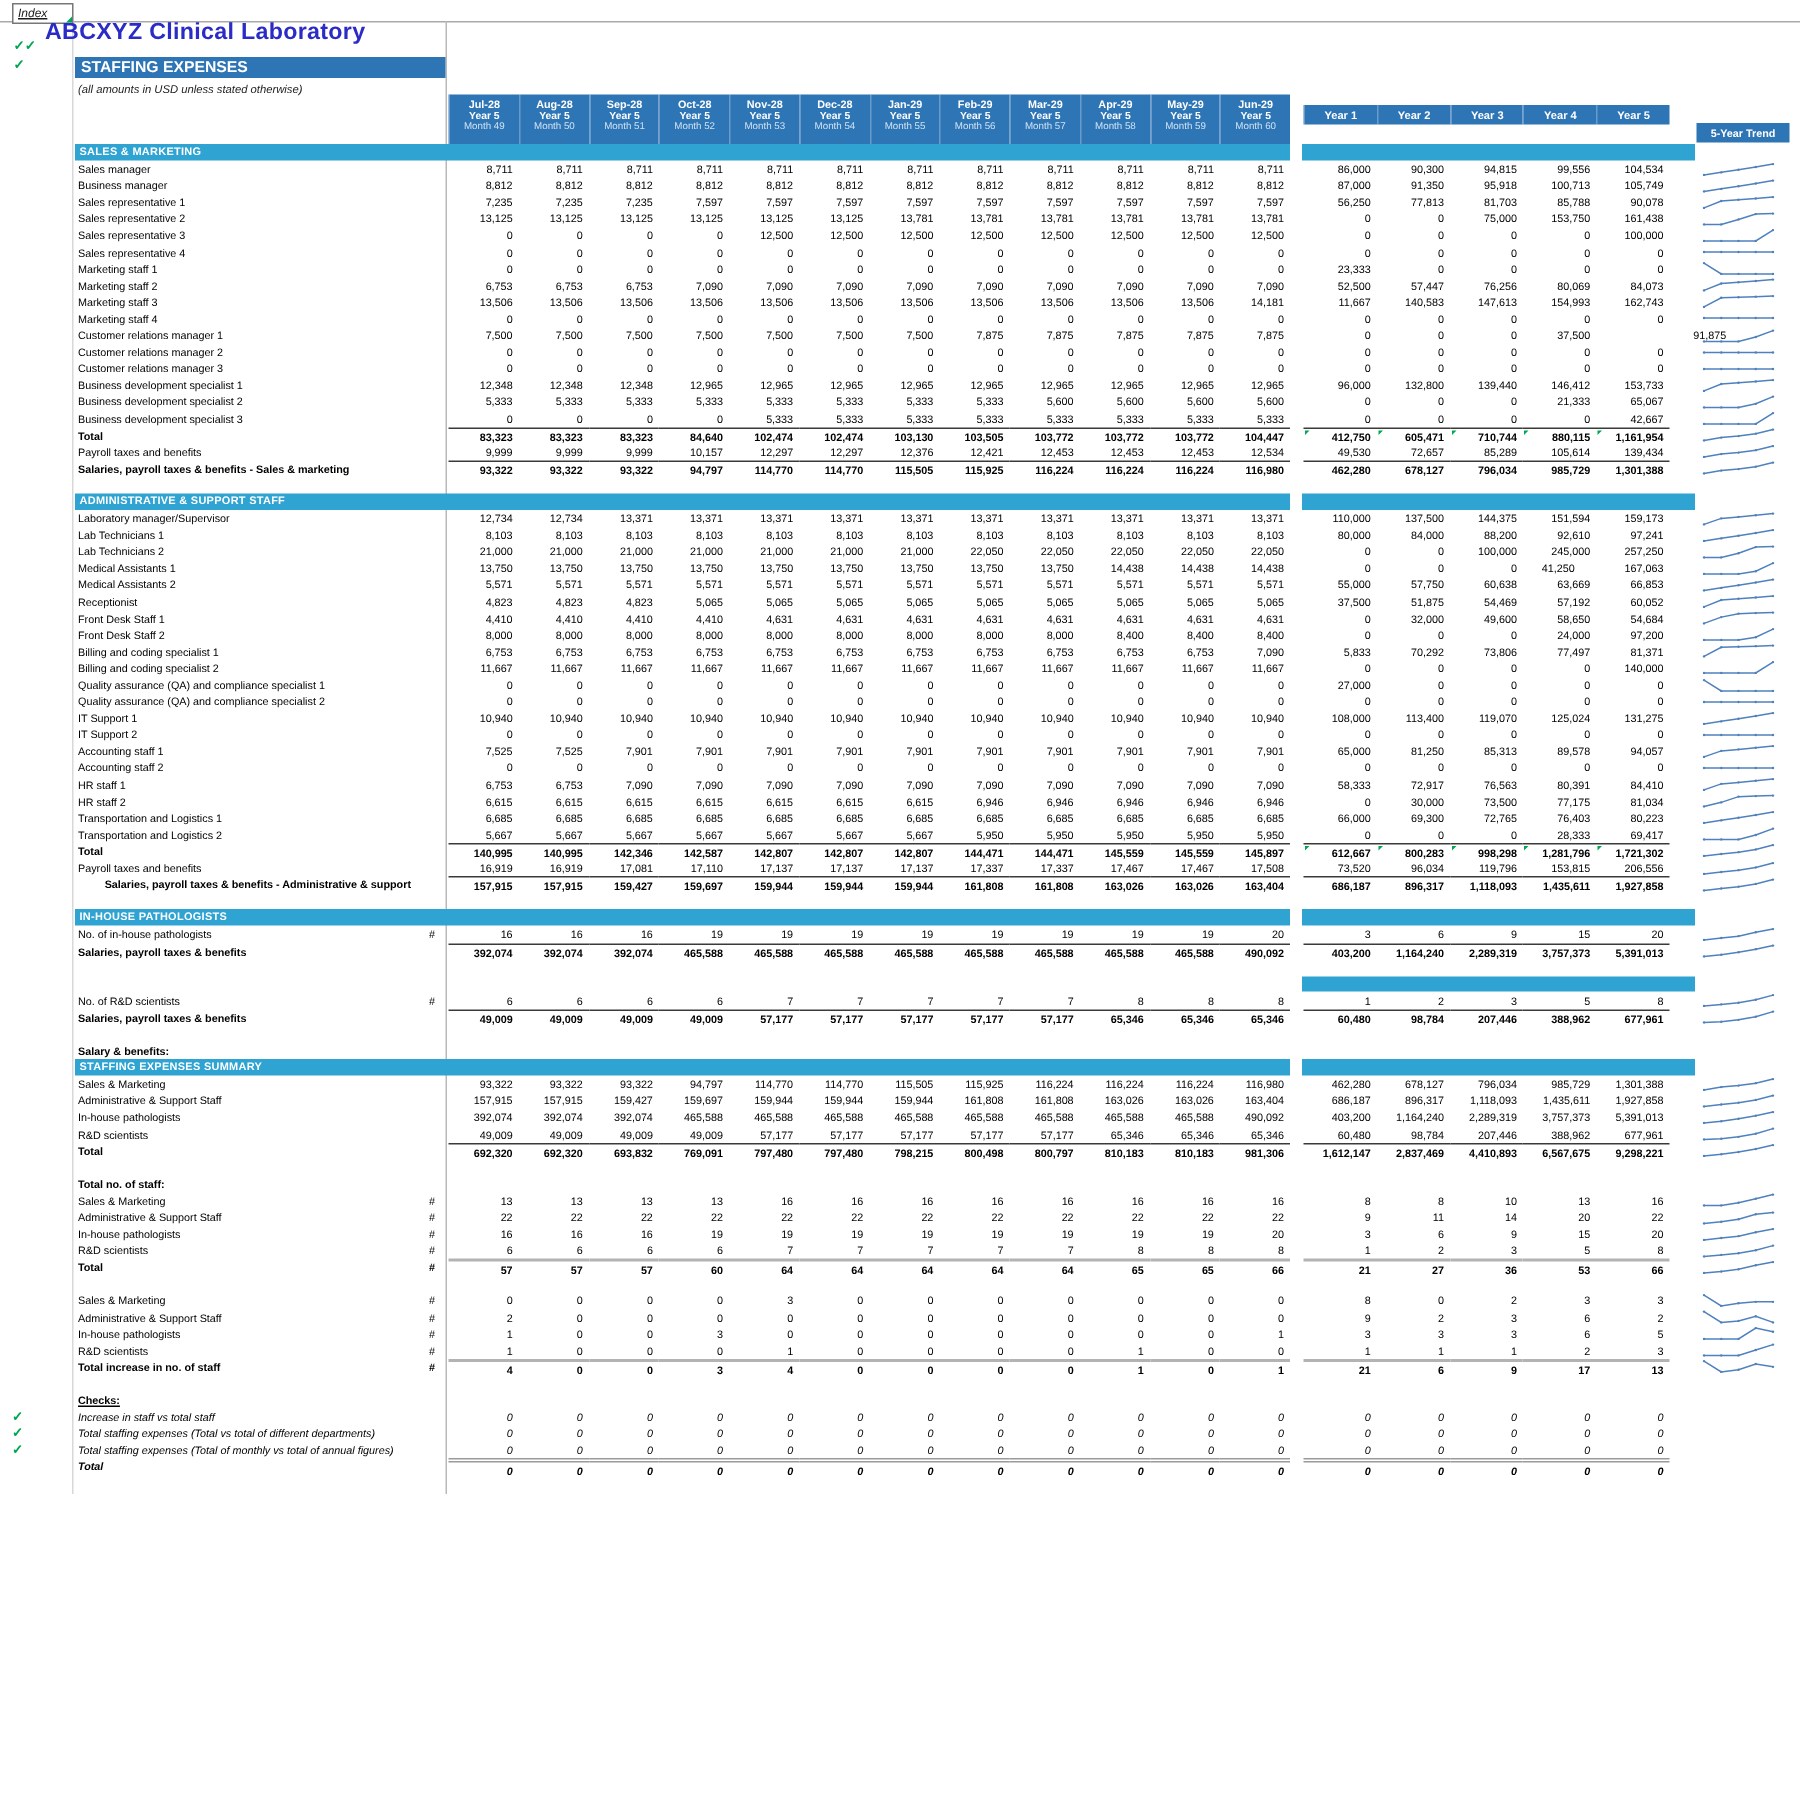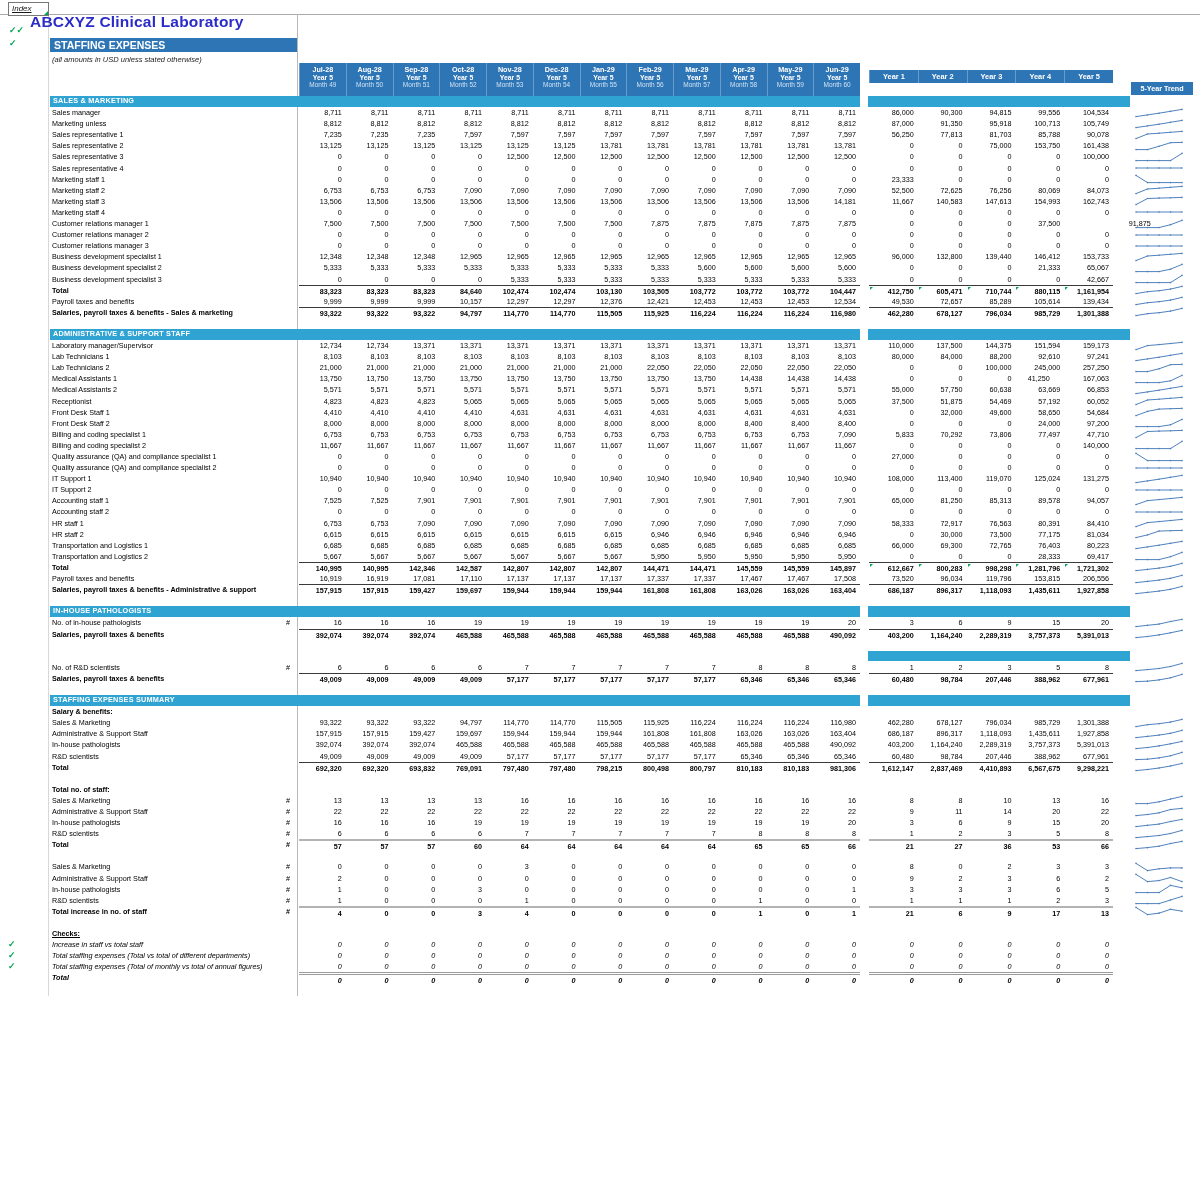--- a/index.html
+++ b/index.html
@@ -159,21 +159,21 @@
       <div class="cell spark" style="left: 1133px; width: 52px;"><svg width="52" height="10" viewBox="0 0 52 10">
           <polyline points="3.0,8.6 14.5,6.9 26.0,5.2 37.5,3.3 49.0,1.4" fill="none" stroke="#4F81BD" stroke-width="1"></polyline>
           <circle cx="3" cy="8.6" r="0.8" fill="#4F81BD"></circle>
           <circle cx="14.5" cy="6.929556490773713" r="0.8" fill="#4F81BD"></circle>
           <circle cx="26" cy="5.175590806086111" r="0.8" fill="#4F81BD"></circle>
           <circle cx="37.5" cy="3.333829718355454" r="0.8" fill="#4F81BD"></circle>
           <circle cx="49" cy="1.3999999999999995" r="0.8" fill="#4F81BD"></circle>
         </svg></div>
     </div>
     <div class="row">
-      <div class="cell lbl" style="left: 50px; width: 224px;">Marketing unless</div>
+      <div class="cell lbl" style="left: 50px; width: 224px;">Business manager</div>
       <div class="cell num" style="left: 299px; width: 46.75px;">8,812</div>
       <div class="cell num" style="left: 345.75px; width: 46.75px;">8,812</div>
       <div class="cell num" style="left: 392.5px; width: 46.75px;">8,812</div>
       <div class="cell num" style="left: 439.25px; width: 46.75px;">8,812</div>
       <div class="cell num" style="left: 486px; width: 46.75px;">8,812</div>
       <div class="cell num" style="left: 532.75px; width: 46.75px;">8,812</div>
       <div class="cell num" style="left: 579.5px; width: 46.75px;">8,812</div>
       <div class="cell num" style="left: 626.25px; width: 46.75px;">8,812</div>
       <div class="cell num" style="left: 673px; width: 46.75px;">8,812</div>
       <div class="cell num" style="left: 719.75px; width: 46.75px;">8,812</div>
@@ -341,21 +341,21 @@
       <div class="cell num" style="left: 439.25px; width: 46.75px;">7,090</div>
       <div class="cell num" style="left: 486px; width: 46.75px;">7,090</div>
       <div class="cell num" style="left: 532.75px; width: 46.75px;">7,090</div>
       <div class="cell num" style="left: 579.5px; width: 46.75px;">7,090</div>
       <div class="cell num" style="left: 626.25px; width: 46.75px;">7,090</div>
       <div class="cell num" style="left: 673px; width: 46.75px;">7,090</div>
       <div class="cell num" style="left: 719.75px; width: 46.75px;">7,090</div>
       <div class="cell num" style="left: 766.5px; width: 46.75px;">7,090</div>
       <div class="cell num" style="left: 813.25px; width: 46.75px;">7,090</div>
       <div class="cell num" style="left: 869px; width: 48.8px;">52,500</div>
-      <div class="cell num" style="left: 917.8px; width: 48.8px;">72,625</div>
+      <div class="cell num" style="left: 917.8px; width: 48.8px;">57,447</div>
       <div class="cell num" style="left: 966.6px; width: 48.8px;">76,256</div>
       <div class="cell num" style="left: 1015.4px; width: 48.8px;">80,069</div>
       <div class="cell num" style="left: 1064.2px; width: 48.8px;">84,073</div>
       <div class="cell spark" style="left: 1133px; width: 52px;"><svg width="52" height="10" viewBox="0 0 52 10">
           <polyline points="3.0,8.6 14.5,4.0 26.0,3.2 37.5,2.3 49.0,1.4" fill="none" stroke="#4F81BD" stroke-width="1"></polyline>
           <circle cx="3" cy="8.6" r="0.8" fill="#4F81BD"></circle>
           <circle cx="14.5" cy="4.010635669717796" r="0.8" fill="#4F81BD"></circle>
           <circle cx="26" cy="3.1826117252082478" r="0.8" fill="#4F81BD"></circle>
           <circle cx="37.5" cy="2.31308396414658" r="0.8" fill="#4F81BD"></circle>
           <circle cx="49" cy="1.3999999999999995" r="0.8" fill="#4F81BD"></circle>
@@ -909,21 +909,21 @@
       <div class="cell num" style="left: 579.5px; width: 46.75px;">6,753</div>
       <div class="cell num" style="left: 626.25px; width: 46.75px;">6,753</div>
       <div class="cell num" style="left: 673px; width: 46.75px;">6,753</div>
       <div class="cell num" style="left: 719.75px; width: 46.75px;">6,753</div>
       <div class="cell num" style="left: 766.5px; width: 46.75px;">6,753</div>
       <div class="cell num" style="left: 813.25px; width: 46.75px;">7,090</div>
       <div class="cell num" style="left: 869px; width: 48.8px;">5,833</div>
       <div class="cell num" style="left: 917.8px; width: 48.8px;">70,292</div>
       <div class="cell num" style="left: 966.6px; width: 48.8px;">73,806</div>
       <div class="cell num" style="left: 1015.4px; width: 48.8px;">77,497</div>
-      <div class="cell num" style="left: 1064.2px; width: 48.8px;">47,710</div>
+      <div class="cell num" style="left: 1064.2px; width: 48.8px;">81,371</div>
       <div class="cell spark" style="left: 1133px; width: 52px;"><svg width="52" height="10" viewBox="0 0 52 10">
           <polyline points="3.0,8.6 14.5,2.5 26.0,2.1 37.5,1.8 49.0,1.4" fill="none" stroke="#4F81BD" stroke-width="1"></polyline>
           <circle cx="3" cy="8.6" r="0.8" fill="#4F81BD"></circle>
           <circle cx="14.5" cy="2.4560088961847013" r="0.8" fill="#4F81BD"></circle>
           <circle cx="26" cy="2.1210675421642087" r="0.8" fill="#4F81BD"></circle>
           <circle cx="37.5" cy="1.7692552092986302" r="0.8" fill="#4F81BD"></circle>
           <circle cx="49" cy="1.3999999999999995" r="0.8" fill="#4F81BD"></circle>
         </svg></div>
     </div>
     <div class="row">
@@ -1284,21 +1284,21 @@
       <div class="cell spark" style="left: 1133px; width: 52px;"><svg width="52" height="10" viewBox="0 0 52 10">
           <polyline points="3.0,8.6 14.5,7.4 26.0,6.1 37.5,4.3 49.0,1.4" fill="none" stroke="#4F81BD" stroke-width="1"></polyline>
           <circle cx="3" cy="8.6" r="0.8" fill="#4F81BD"></circle>
           <circle cx="14.5" cy="7.381526804774647" r="0.8" fill="#4F81BD"></circle>
           <circle cx="26" cy="6.095510989506599" r="0.8" fill="#4F81BD"></circle>
           <circle cx="37.5" cy="4.25437926576265" r="0.8" fill="#4F81BD"></circle>
           <circle cx="49" cy="1.3999999999999995" r="0.8" fill="#4F81BD"></circle>
         </svg></div>
     </div>
     <div class="row">
-      <div class="cell lbl b" style="left: 50px; width: 224px;">Salaries, payroll taxes &amp; benefits - Administrative &amp; support</div>
+      <div class="cell lbl b" style="left: 50px; width: 224px; text-align: right;">Salaries, payroll taxes &amp; benefits - Administrative &amp; support</div>
       <div class="cell num b bt-thin" style="left: 299px; width: 46.75px;">157,915</div>
       <div class="cell num b bt-thin" style="left: 345.75px; width: 46.75px;">157,915</div>
       <div class="cell num b bt-thin" style="left: 392.5px; width: 46.75px;">159,427</div>
       <div class="cell num b bt-thin" style="left: 439.25px; width: 46.75px;">159,697</div>
       <div class="cell num b bt-thin" style="left: 486px; width: 46.75px;">159,944</div>
       <div class="cell num b bt-thin" style="left: 532.75px; width: 46.75px;">159,944</div>
       <div class="cell num b bt-thin" style="left: 579.5px; width: 46.75px;">159,944</div>
       <div class="cell num b bt-thin" style="left: 626.25px; width: 46.75px;">161,808</div>
       <div class="cell num b bt-thin" style="left: 673px; width: 46.75px;">161,808</div>
       <div class="cell num b bt-thin" style="left: 719.75px; width: 46.75px;">163,026</div>
@@ -1436,25 +1436,25 @@
           <polyline points="3.0,8.6 14.5,8.2 26.0,6.9 37.5,4.8 49.0,1.4" fill="none" stroke="#4F81BD" stroke-width="1"></polyline>
           <circle cx="3" cy="8.6" r="0.8" fill="#4F81BD"></circle>
           <circle cx="14.5" cy="8.153364718914428" r="0.8" fill="#4F81BD"></circle>
           <circle cx="26" cy="6.886335611945954" r="0.8" fill="#4F81BD"></circle>
           <circle cx="37.5" cy="4.769808625690507" r="0.8" fill="#4F81BD"></circle>
           <circle cx="49" cy="1.3999999999999995" r="0.8" fill="#4F81BD"></circle>
         </svg></div>
     </div>
     <div class="row"></div>
     <div class="row">
+      <div class="cell lbl b" style="left: 50px; width: 224px;">Salary &amp; benefits:</div>
+    </div>
+    <div class="row">
       <div class="bar" style="left: 50px; width: 810px;">STAFFING EXPENSES SUMMARY</div>
       <div class="bar" style="left: 868px; width: 262px;"></div>
-    </div>
-    <div class="row">
-      <div class="cell lbl b" style="left: 50px; width: 224px;">Salary &amp; benefits:</div>
     </div>
     <div class="row">
       <div class="cell lbl" style="left: 50px; width: 224px;">Sales &amp; Marketing</div>
       <div class="cell num" style="left: 299px; width: 46.75px;">93,322</div>
       <div class="cell num" style="left: 345.75px; width: 46.75px;">93,322</div>
       <div class="cell num" style="left: 392.5px; width: 46.75px;">93,322</div>
       <div class="cell num" style="left: 439.25px; width: 46.75px;">94,797</div>
       <div class="cell num" style="left: 486px; width: 46.75px;">114,770</div>
       <div class="cell num" style="left: 532.75px; width: 46.75px;">114,770</div>
       <div class="cell num" style="left: 579.5px; width: 46.75px;">115,505</div>

